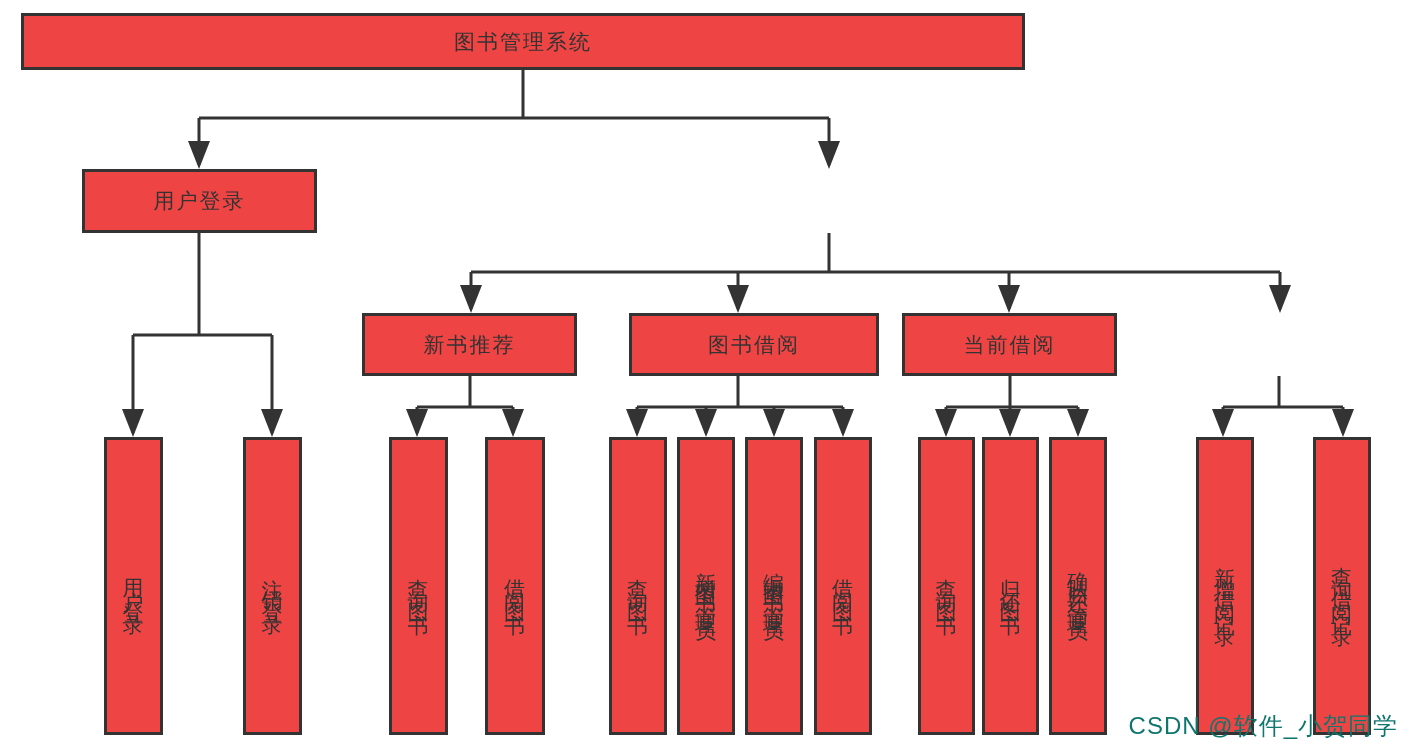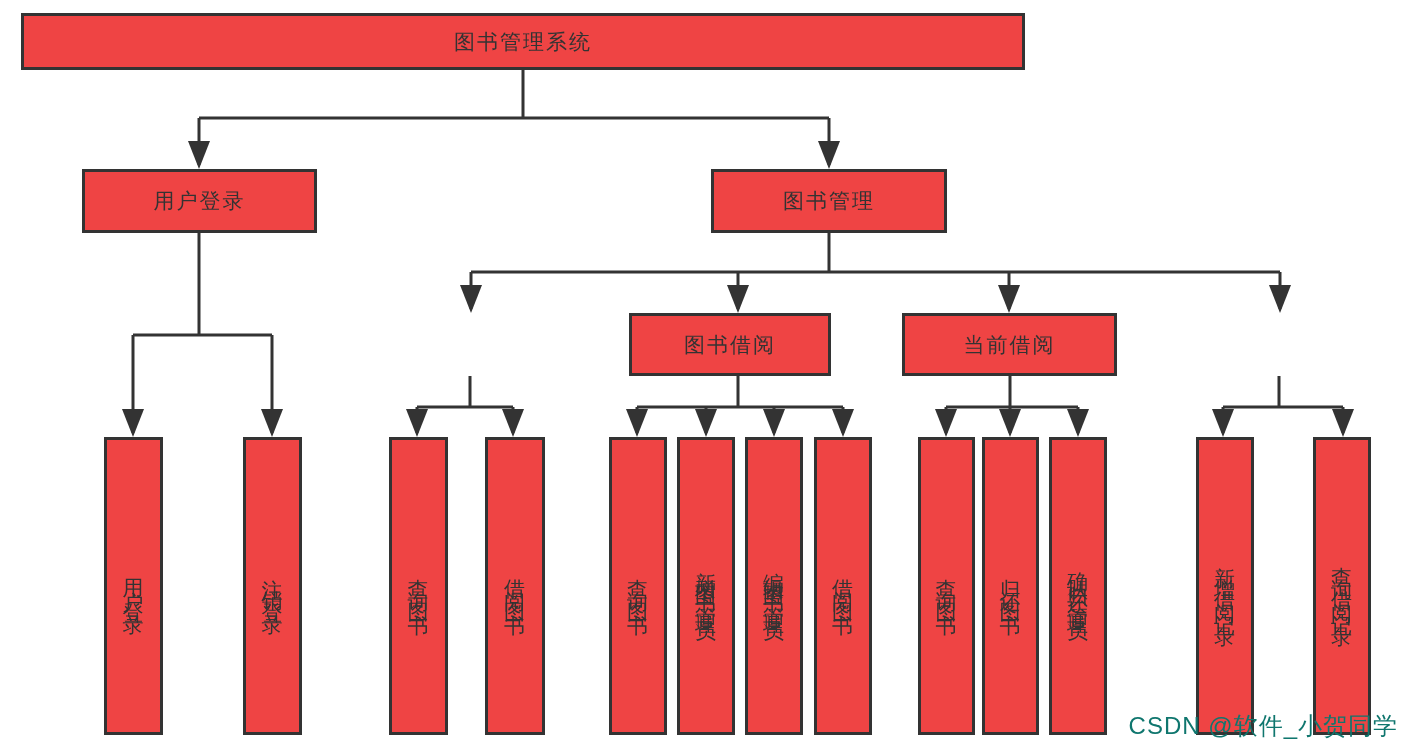--- a/index.html
+++ b/index.html
@@ -87,25 +87,25 @@
     <line class="wire" x1="1343" y1="407" x2="1343" y2="433" marker-end="url(#arrow)"></line>
   </svg>
 
   <div class="box h" style="left:21px;top:13px;width:1004px;height:57px">
     <span>图书管理系统</span>
   </div>
 
   <div class="box h" style="left:82px;top:169px;width:235px;height:64px">
     <span>用户登录</span>
   </div>
-  <div class="box h" style="left:711px;top:169px;width:236px;height:64px">
-    <span>图书管理</span>
+
+  <div class="box h" style="left:362px;top:313px;width:215px;height:63px">
+    <span>新书推荐</span>
   </div>
-
-  <div class="box h" style="left:629px;top:313px;width:202px;height:63px">
+  <div class="box h" style="left:629px;top:313px;width:250px;height:63px">
     <span>图书借阅</span>
   </div>
   <div class="box h" style="left:902px;top:313px;width:215px;height:63px">
     <span>当前借阅</span>
   </div>
 
   <div class="box v" style="left:104px;top:437px;width:59px;height:298px">
     <span>用户登录</span>
   </div>
   <div class="box v" style="left:243px;top:437px;width:59px;height:298px">

